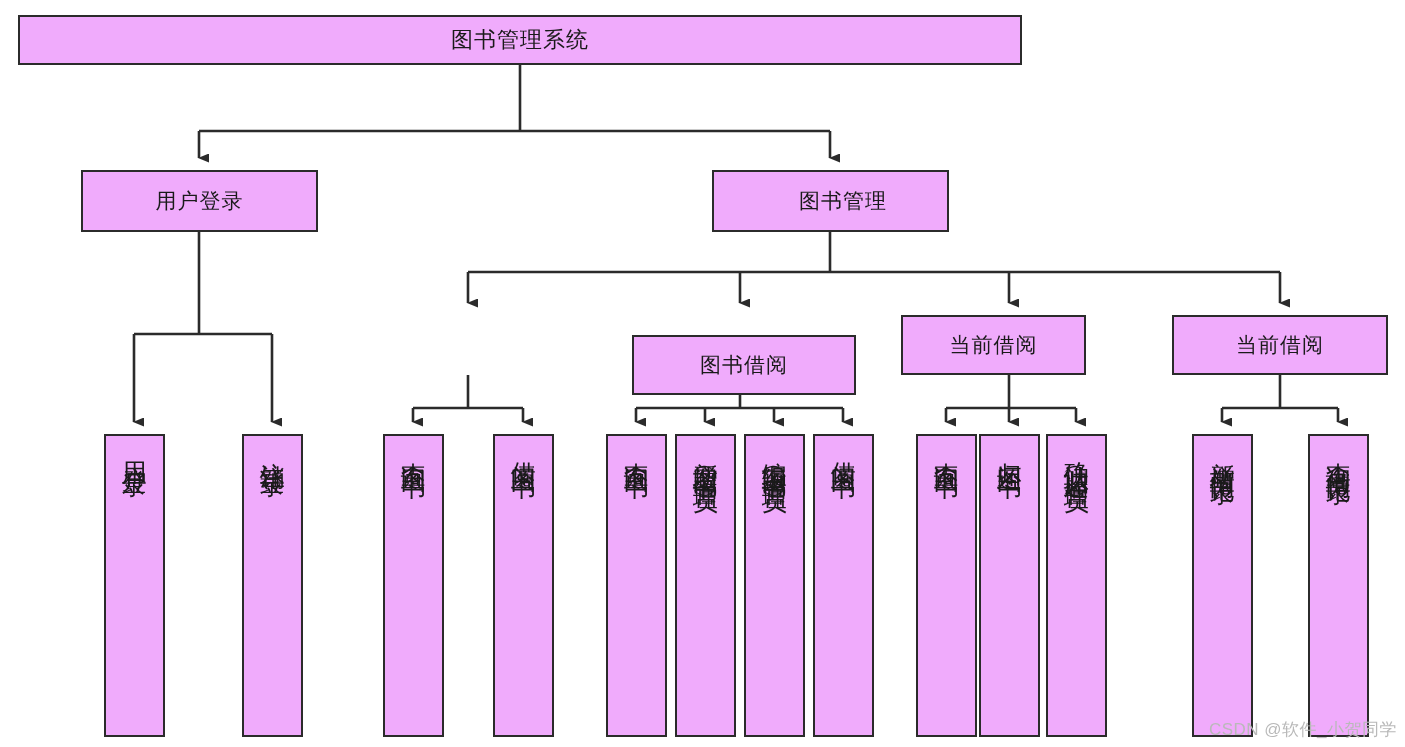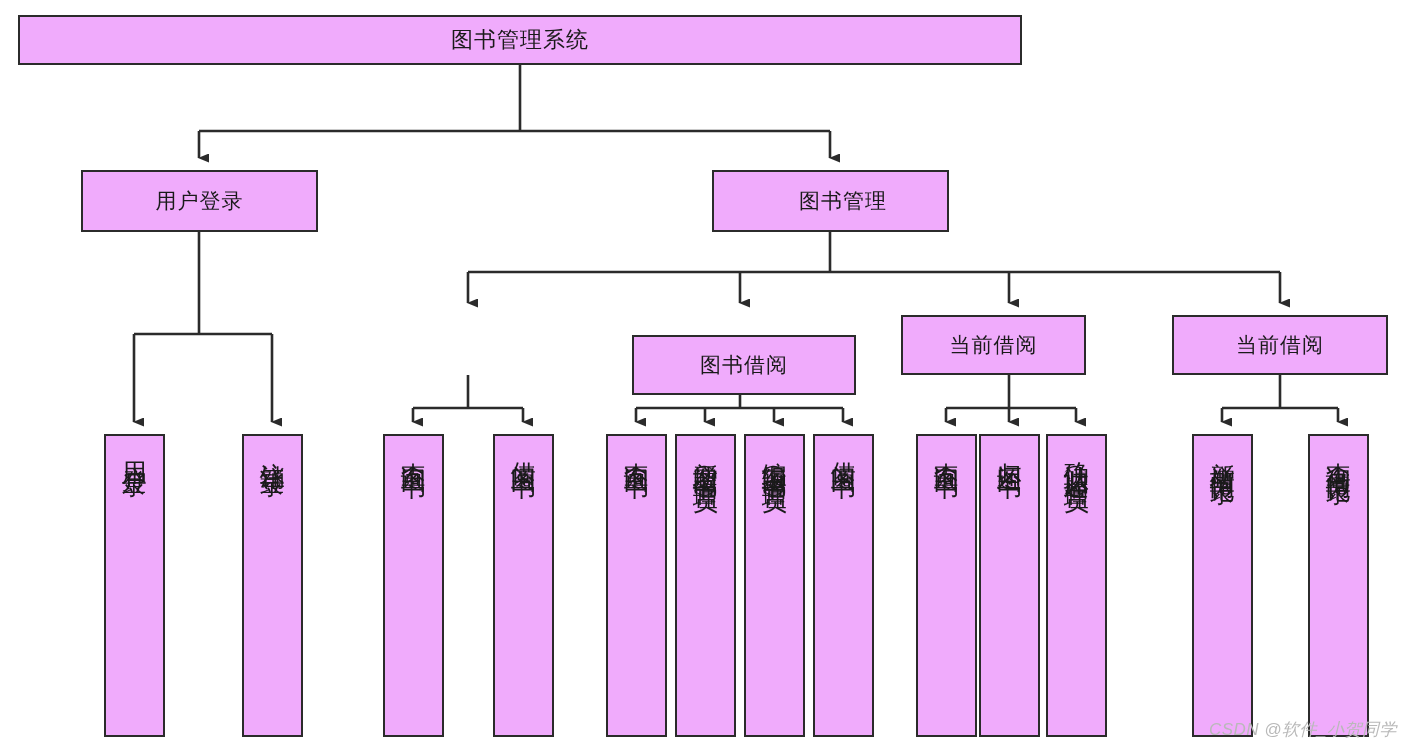--- a/index.html
+++ b/index.html
@@ -16,21 +16,21 @@
   .node.horiz .lbl{font-size:21px;letter-spacing:1px;}
   .node.root .lbl{font-size:22px;letter-spacing:1px;}
 
   .node.vert{align-items:flex-start;padding-top:6px;}
   .node.vert .lbl{writing-mode:vertical-rl;text-orientation:upright;
                   font-size:25px;line-height:1.14;letter-spacing:4px;
                   white-space:normal;text-align:left;}
 
   .watermark{position:absolute;right:8px;bottom:6px;font-size:17px;
              color:#b9b9b9;letter-spacing:0.5px;white-space:nowrap;
-             pointer-events:none;font-style:italic;}
+             pointer-events:none;}
 </style>
 </head>
 <body>
 
 <div id="diagram">
 
   <svg class="edges" viewBox="0 0 1405 747" width="1405" height="747" xmlns="http://www.w3.org/2000/svg">
     <defs>
       <marker id="ah" markerWidth="9" markerHeight="11" refX="4.5" refY="10" orient="auto" markerUnits="userSpaceOnUse">
         <path d="M0,0 L9,0 L4.5,11 Z" fill="#2b2b2b"></path>

